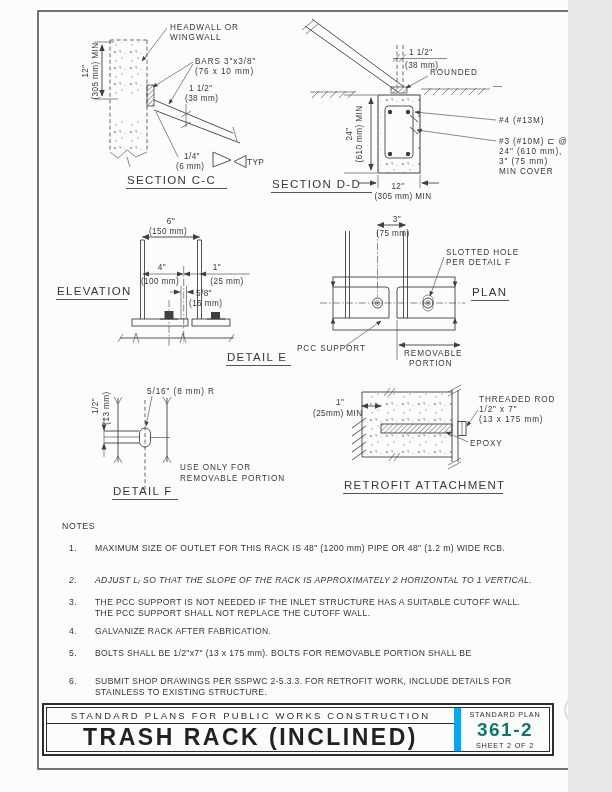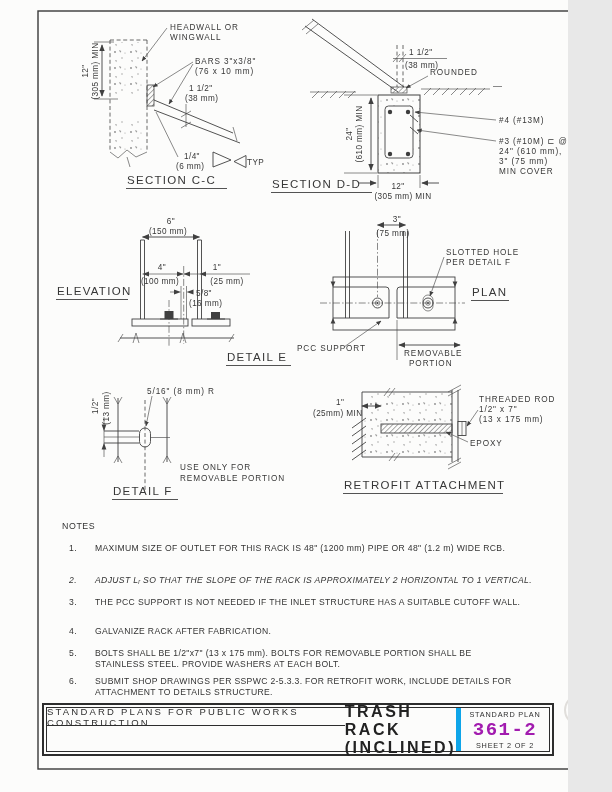--- a/index.html
+++ b/index.html
@@ -16,29 +16,29 @@
   .dashdot{stroke:#4a4a4a;stroke-width:0.65;fill:none;stroke-dasharray:7 2.2 1.5 2.2;}
   .punch{position:absolute;border:2.5px solid #e0dedb;border-radius:50%;background:transparent;z-index:5;}
   .notes{position:absolute;left:0;top:0;width:612px;color:#333;z-index:2;}
   .note-heading{position:absolute;left:62px;font-size:8.8px;letter-spacing:0.6px;}
   .note{position:absolute;left:62px;width:500px;font-size:8.6px;letter-spacing:0.35px;line-height:11px;margin-left:7px;}
   .note .num{display:inline-block;width:26px;vertical-align:top;}
   .note .body{display:inline-block;width:460px;vertical-align:top;}
   .tblock{position:absolute;left:42px;top:703px;width:512px;height:53px;border:2.4px solid #2d2d2d;
           box-sizing:border-box;z-index:2;background:transparent;}
   .tblock-inner{position:absolute;left:2px;top:2px;right:2px;bottom:2px;border:1px solid #2d2d2d;display:flex;}
-  .tb-left{flex:1;display:flex;border-right:5px solid #0ea5e9;}
+  .tb-left{flex:1;display:flex;flex-direction:column;border-right:7px solid #0ea5e9;}
   .tb-org{height:17px;border-bottom:1px solid #2d2d2d;display:flex;align-items:center;justify-content:center;
           font-size:9.5px;letter-spacing:2.2px;color:#2f2f2f;}
-  .tb-title{flex:1;display:flex;align-items:center;justify-content:center;font-size:16px;font-weight:bold;
+  .tb-title{flex:1;display:flex;align-items:center;justify-content:center;font-size:23px;font-weight:bold;
           letter-spacing:2.5px;color:#222;}
   .tb-right{width:88px;display:flex;flex-direction:column;align-items:center;justify-content:space-between;
           padding:2px 0;box-sizing:border-box;}
   .tb-plan-label,.tb-sheet{font-size:7.3px;letter-spacing:0.8px;color:#2f2f2f;}
-  .tb-number{font-size:19px;font-weight:bold;letter-spacing:1.5px;color:#a21caf;font-family:Liberation Mono, monospace;}
+  .tb-number{font-size:19px;font-weight:bold;letter-spacing:1.5px;color:#0f766e;}
 </style>
 </head>
 <body>
 
 <div class="page">
 
   <div class="punch" style="left:570px;top:62px;width:24px;height:24px;"></div>
   <div class="punch" style="left:581px;top:389px;width:26px;height:26px;"></div>
   <div class="punch" style="left:564px;top:694px;width:28px;height:28px;"></div>
 
@@ -360,35 +360,35 @@
       <span class="num">1.</span><span class="body"><span>MAXIMUM SIZE OF OUTLET FOR THIS RACK IS 48" (1200 mm) PIPE OR 48" (1.2 m) WIDE RCB.</span><br>
       </span>
     </div>
 
     <div class="note" style="top:575px;font-style:italic;">
       <span class="num">2.</span><span class="body"><span>ADJUST Lᵣ SO THAT THE SLOPE OF THE RACK IS APPROXIMATELY 2 HORIZONTAL TO 1 VERTICAL.</span></span>
     </div>
 
     <div class="note" style="top:597px;">
       <span class="num">3.</span><span class="body"><span>THE PCC SUPPORT IS NOT NEEDED IF THE INLET STRUCTURE HAS A SUITABLE CUTOFF WALL.</span><br>
-      </span>
+      <span>THE PCC SUPPORT SHALL NOT REPLACE THE CUTOFF WALL.</span></span>
     </div>
 
     <div class="note" style="top:626px;">
       <span class="num">4.</span><span class="body"><span>GALVANIZE RACK AFTER FABRICATION.</span></span>
     </div>
 
     <div class="note" style="top:648px;">
       <span class="num">5.</span><span class="body"><span>BOLTS SHALL BE 1/2"x7" (13 x 175 mm).  BOLTS FOR REMOVABLE PORTION SHALL BE</span><br>
-      <span>STAINLESS STEEL.  PROVIDE WASHERS AT EACH BOLT.</span></span>
+      </span>
     </div>
 
     <div class="note" style="top:676px;">
       <span class="num">6.</span><span class="body"><span>SUBMIT SHOP DRAWINGS PER SSPWC 2-5.3.3.  FOR RETROFIT WORK, INCLUDE DETAILS FOR</span><br>
-      <span>ATTACHMENT TO DETAILS STRUCTURE.</span></span>
+      <span>STAINLESS TO EXISTING STRUCTURE.</span></span>
     </div>
   </div>
 
   <div class="tblock">
     <div class="tblock-inner">
       <div class="tb-left">
         <div class="tb-org">STANDARD PLANS FOR PUBLIC WORKS CONSTRUCTION</div>
         <div class="tb-title">TRASH RACK (INCLINED)</div>
       </div>
       <div class="tb-right">

